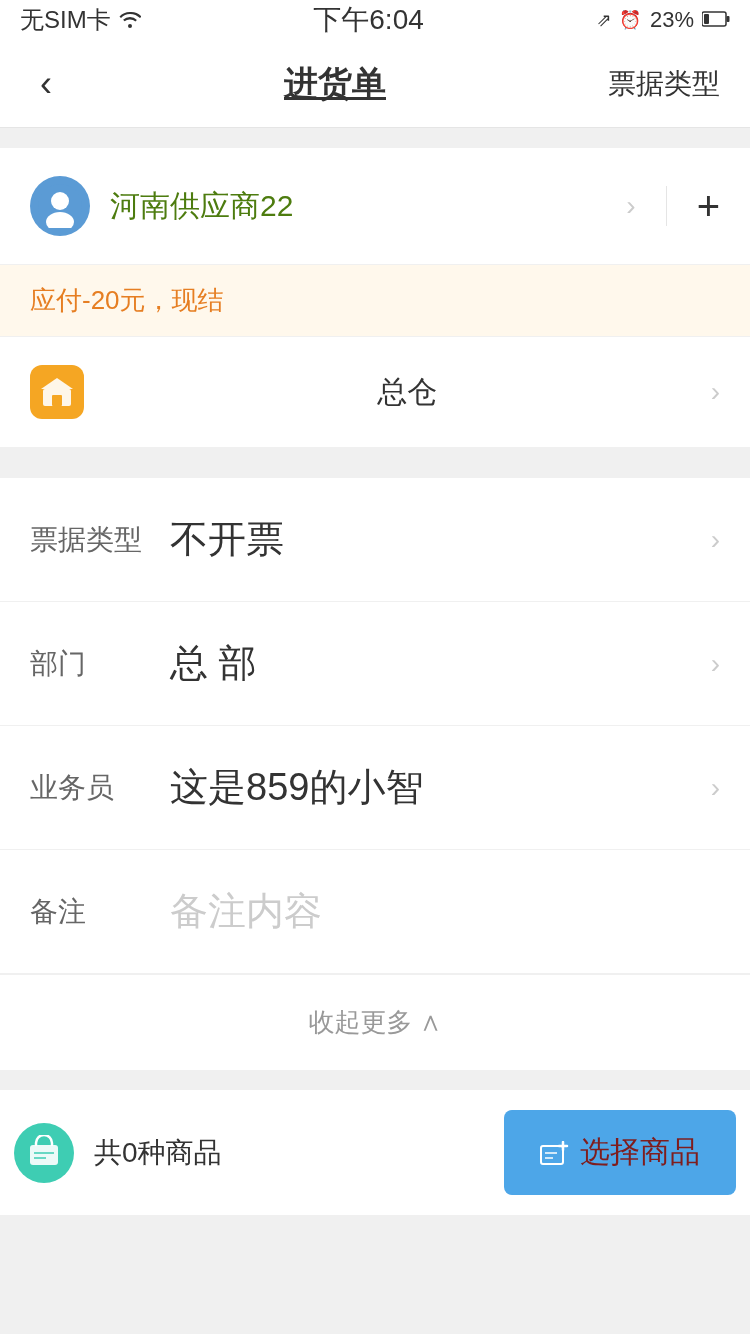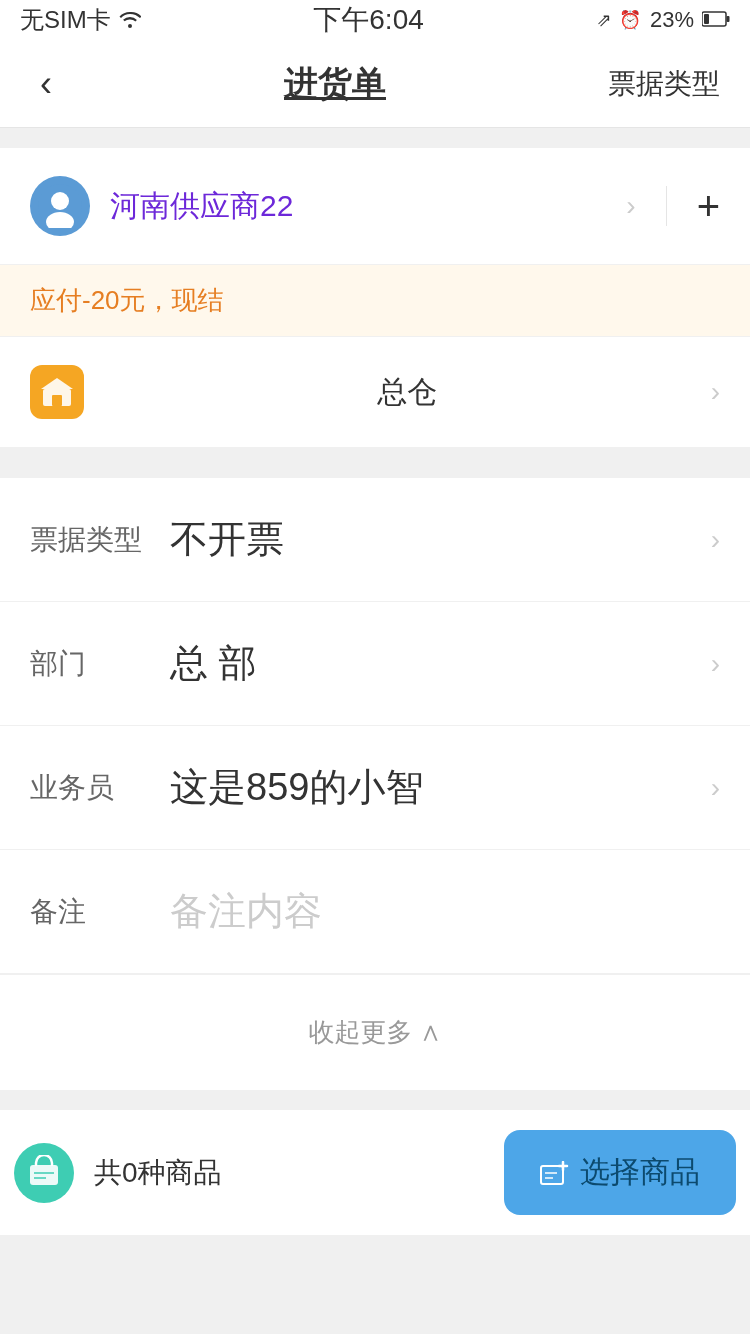--- a/index.html
+++ b/index.html
@@ -97,21 +97,21 @@
       background: #5b9bd5;
       display: flex;
       align-items: center;
       justify-content: center;
       margin-right: 20px;
       flex-shrink: 0;
     }
     .supplier-name {
       flex: 1;
       font-size: 30px;
-      color: #6d28d9;
+      color: #4d7c0f;
     }
     .supplier-actions {
       display: flex;
       align-items: center;
       gap: 30px;
     }
     .chevron-right {
       color: #ccc;
       font-size: 28px;
     }
@@ -197,21 +197,21 @@
       font-size: 28px;
       margin-left: 10px;
     }
 
     
     .collapse-row {
       background: #fff;
       display: flex;
       align-items: center;
       justify-content: center;
-      padding: 40px;
+      padding: 30px;
       border-top: 1px solid #f0f0f0;
       font-size: 26px;
       color: #999;
       cursor: pointer;
     }
 
     
     .bottom-bar {
       margin-top: 20px;
       background: #fff;
@@ -232,23 +232,23 @@
       flex-shrink: 0;
       font-size: 28px;
     }
     .product-count-text {
       flex: 1;
       font-size: 28px;
       color: #333;
     }
     .select-product-btn {
       background: #4da6e8;
-      color: #0c4a6e;
+      color: #7f1d1d;
       border: none;
-      border-radius: 16px;
+      border-radius: 8px;
       padding: 22px 36px;
       font-size: 30px;
       display: flex;
       align-items: center;
       gap: 10px;
       cursor: pointer;
     }
     .select-product-btn-icon {
       font-size: 28px;
     }

